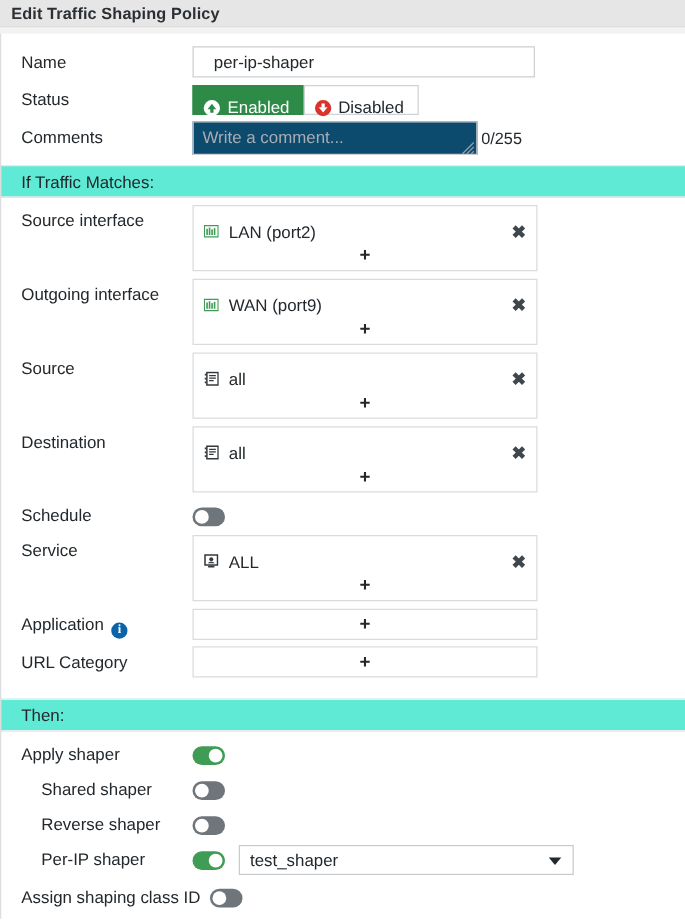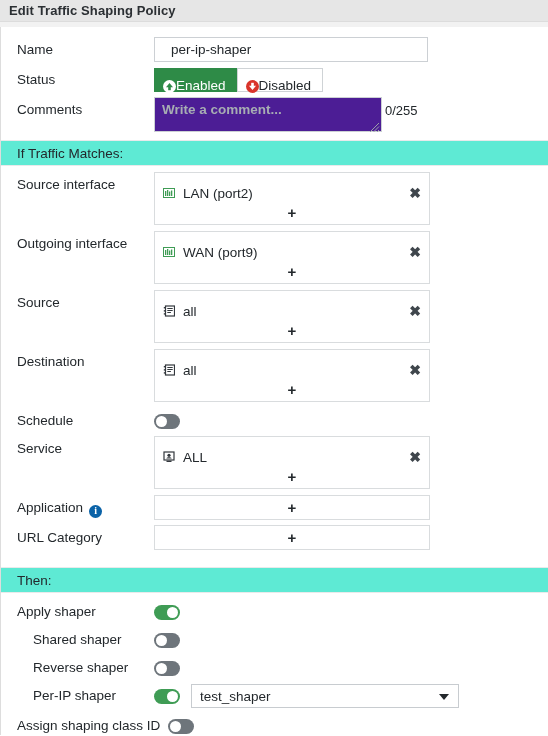--- a/index.html
+++ b/index.html
@@ -76,20 +76,21 @@
 
   
   .segmented {
     display: flex;
     height: 24px;
     margin-top: 1px;
   }
   .seg-btn {
     display: flex;
     align-items: center;
+    gap: 6px;
     padding: 12px 11px 0 8px;
     font-size: 13.5px;
     border: 1px solid #cfd3d6;
     background: #ffffff;
     color: #23282c;
     cursor: pointer;
     font-family: "Liberation Sans", sans-serif;
     line-height: 1;
   }
   .seg-btn.active {
@@ -111,24 +112,23 @@
   .icon-down { background: #d9342b; }
 
   
   .comments-wrap {
     display: flex;
     align-items: flex-start;
   }
   .comment-box {
     position: relative;
     width: 228px;
-    height: 35px;
+    height: 27px;
     border: 1px solid #ccd0d4;
-    background: #4c1d95;
-    font-weight: bold;
+    background: #0c4a6e;
   }
   .comment-ph {
     position: absolute;
     left: 7px; top: 4px;
     font-size: 13.5px;
     color: #a7adb3;
     pointer-events: none;
   }
   .resize-grip {
     position: absolute;

